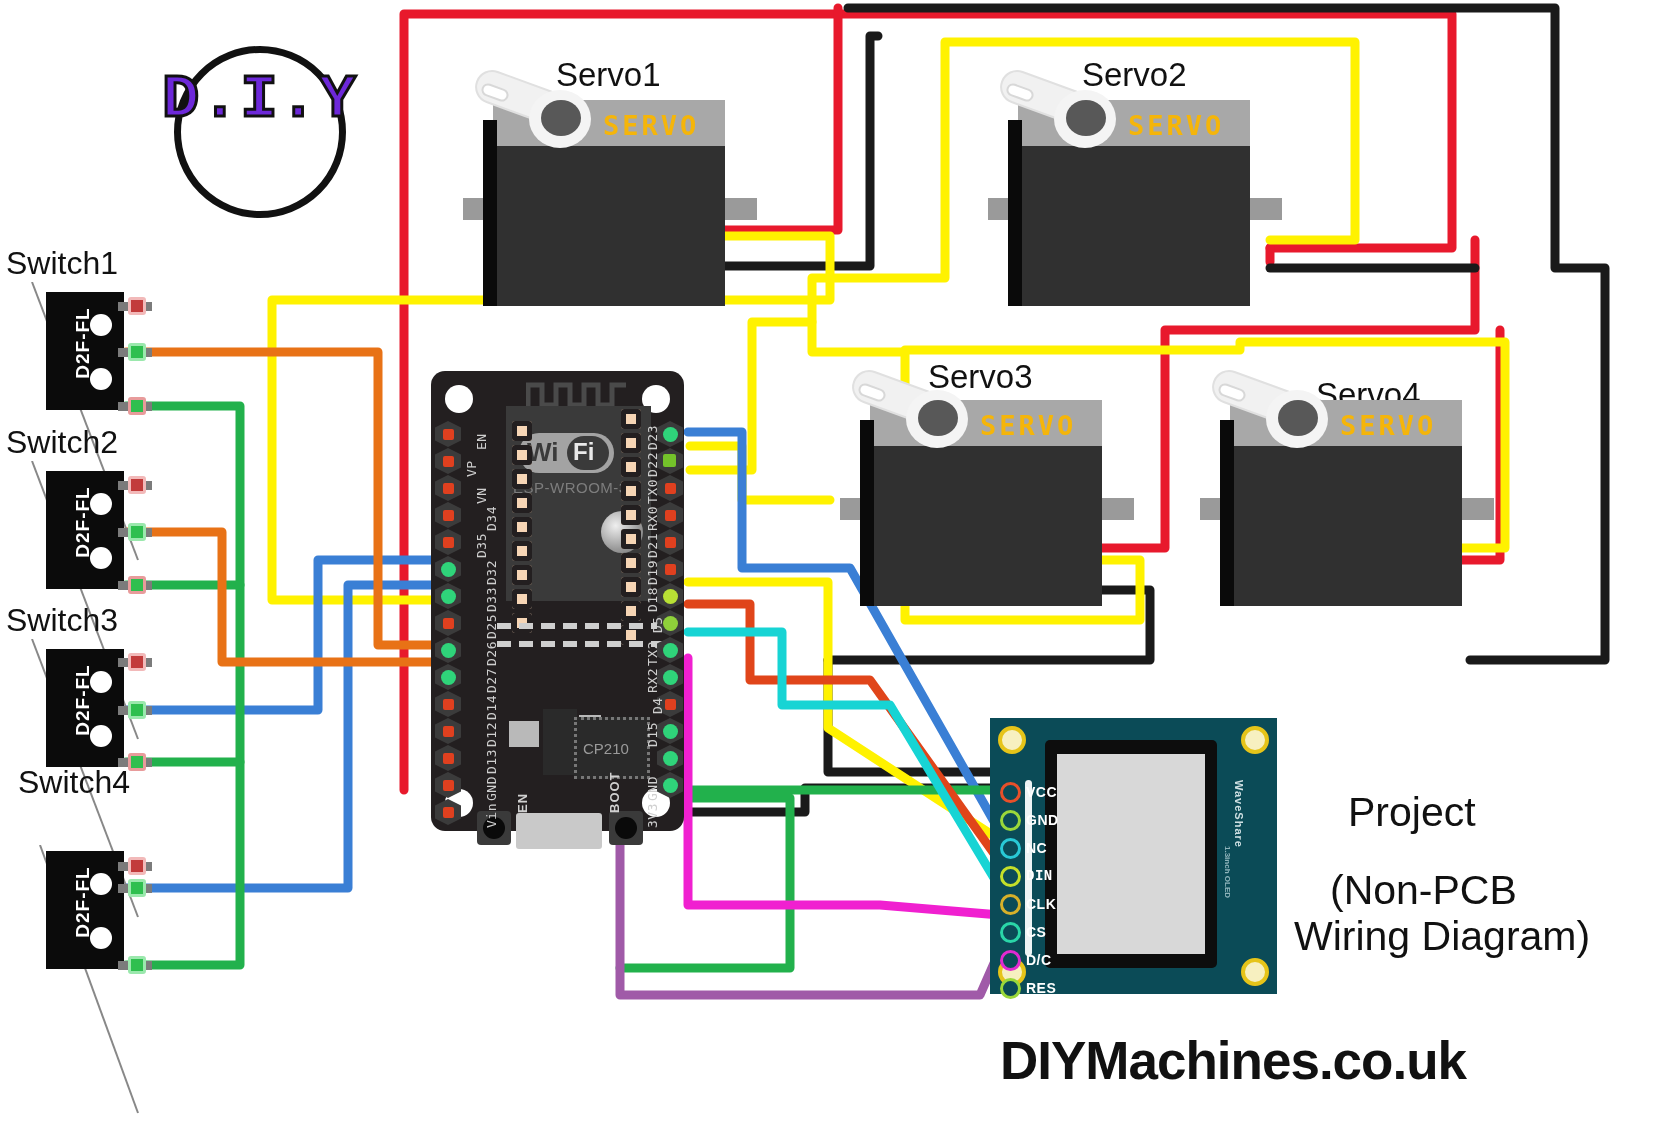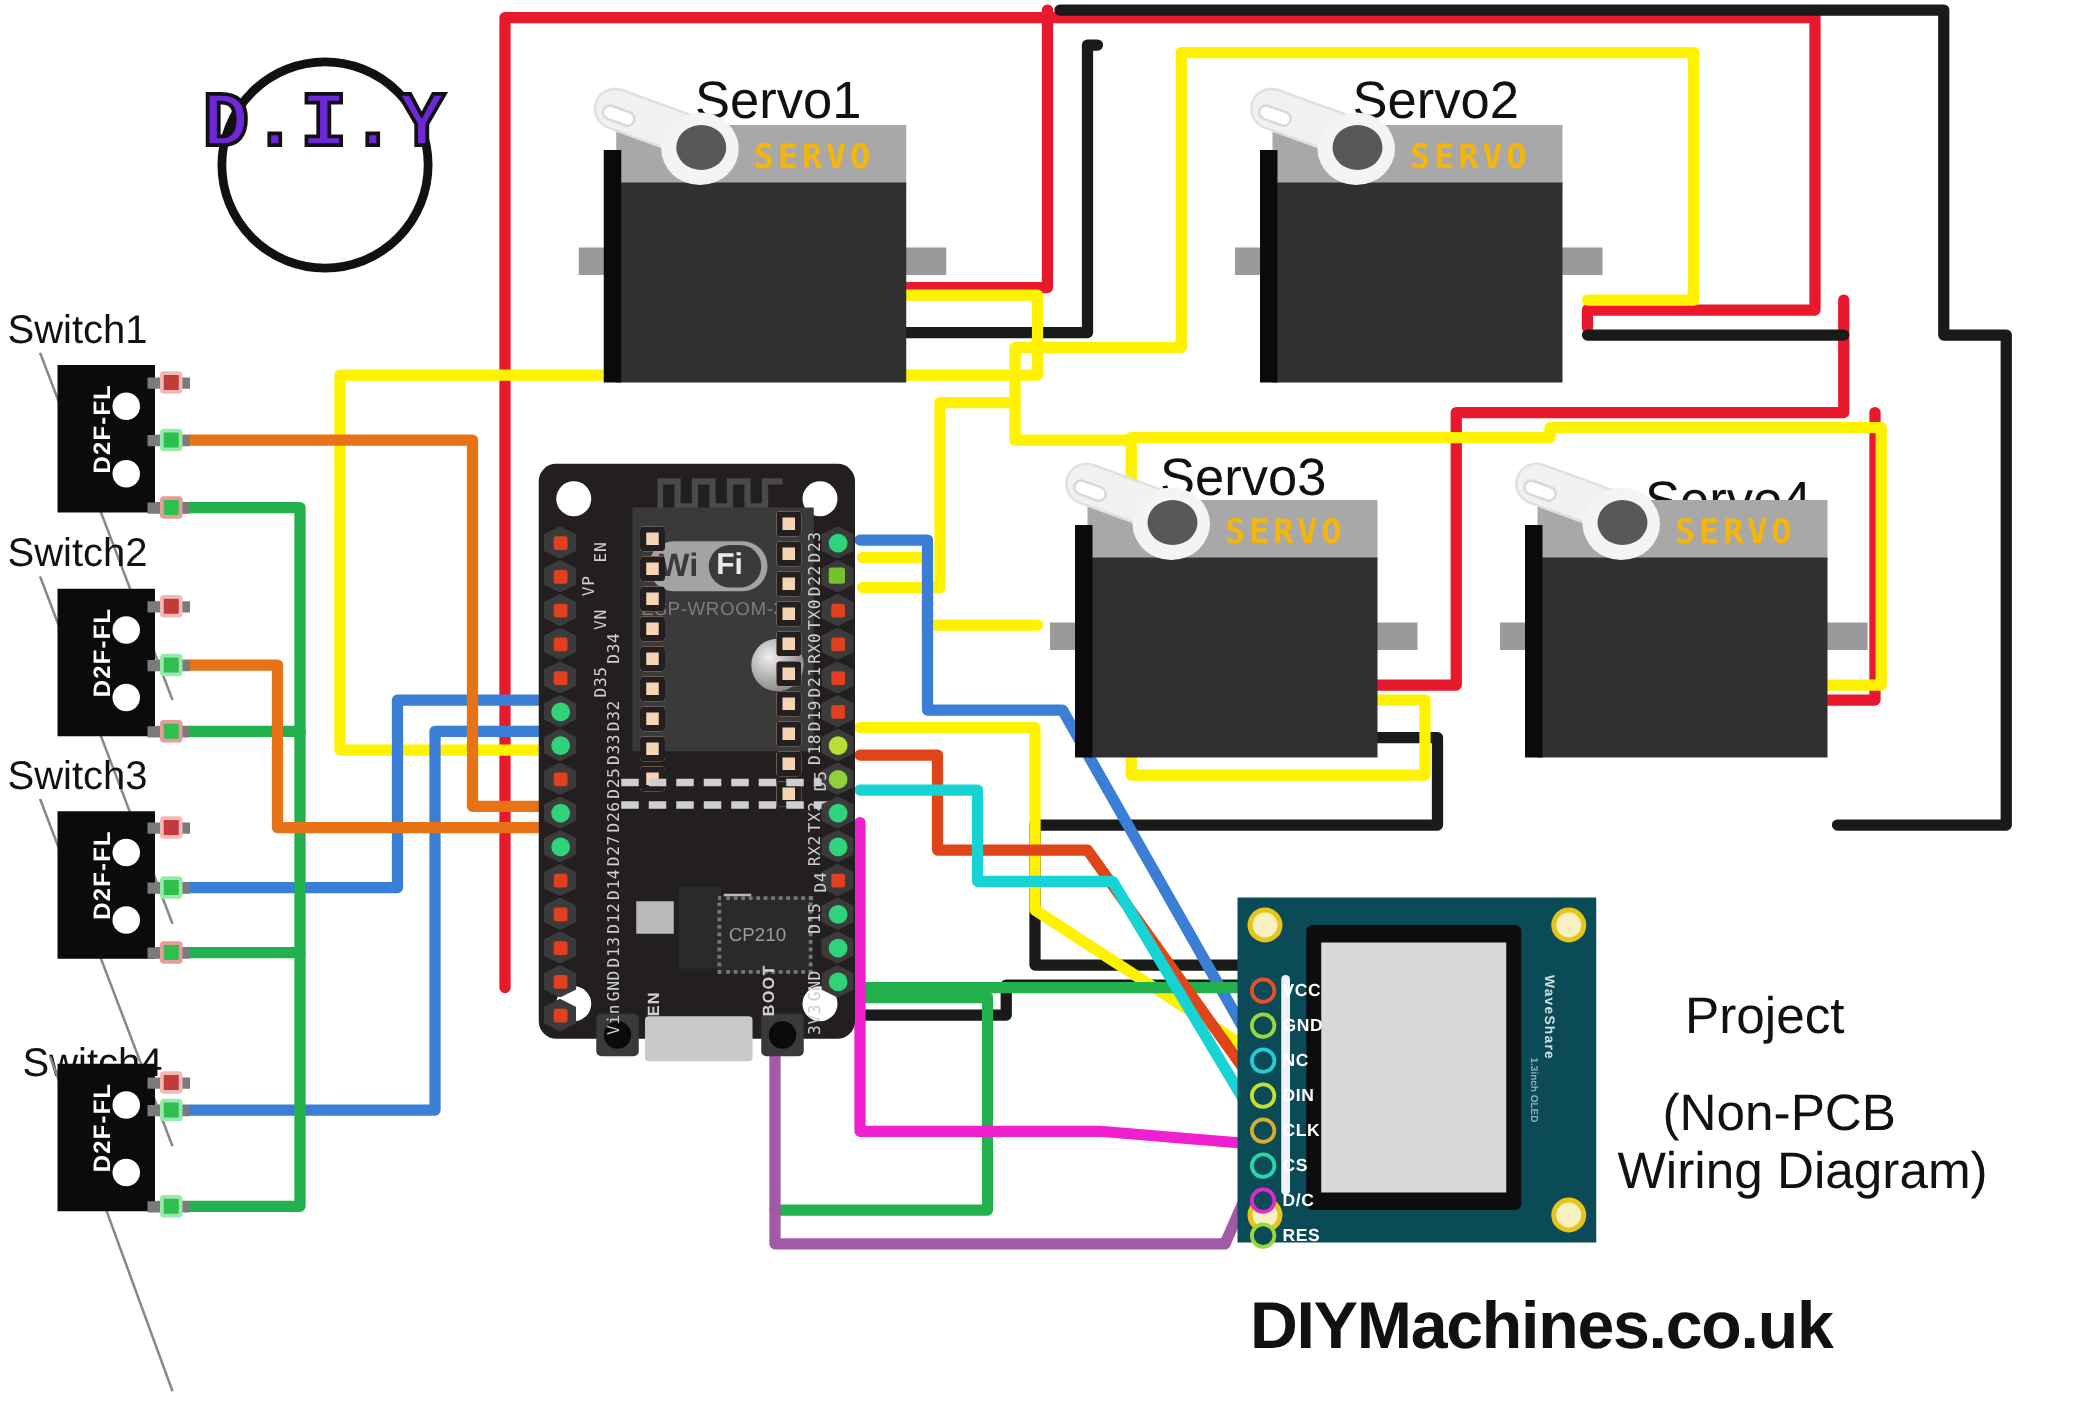--- a/index.html
+++ b/index.html
@@ -42,21 +42,21 @@
   .servo .horn{position:absolute;left:10px;top:-22px;width:118px;height:54px;}
   .servo .horn .arm{position:absolute;left:0;top:4px;width:104px;height:34px;background:#f1f1f1;
     border-radius:18px;transform:rotate(20deg);border:2px solid #e0e0e0;box-sizing:border-box;}
   .servo .horn .hubring{position:absolute;left:56px;top:12px;width:62px;height:58px;border-radius:50%;
     background:#f4f4f4;}
   .servo .horn .hub{position:absolute;left:68px;top:22px;width:40px;height:36px;border-radius:50%;background:#585858;}
   .servo .horn .tiphole{position:absolute;left:8px;top:8px;width:28px;height:13px;border-radius:8px;
     background:#fff;border:2px solid #d8d8d8;box-sizing:border-box;transform:rotate(20deg);}
   .servo .brand{position:absolute;left:140px;top:10px;font-size:27px;font-weight:bold;color:#f5b50a;
     letter-spacing:3px;font-family:"DejaVu Sans Mono",monospace;}
-  .servo-name{position:absolute;font-size:42px;color:#111;white-space:nowrap;}
+  .servo-name{position:absolute;font-size:33px;color:#111;white-space:nowrap;}
 
   
   #esp{position:absolute;left:431px;top:371px;width:253px;height:460px;}
   #esp .pcb{position:absolute;left:0;top:0;width:253px;height:460px;background:#231f20;border-radius:14px;}
   #esp .mount{position:absolute;width:28px;height:28px;border-radius:50%;background:#fff;}
   #esp .shield{position:absolute;left:75px;top:35px;width:145px;height:195px;background:#3a3a3a;}
   #esp .ant{position:absolute;left:95px;top:8px;width:105px;height:34px;}
   #esp .wifi{position:absolute;left:88px;top:62px;width:95px;height:40px;border-radius:20px;background:#a3a3a3;}
   #esp .wifi b{position:absolute;left:8px;top:4px;font-size:26px;color:#3a3a3a;font-weight:bold;}
   #esp .wifi .pill{position:absolute;left:48px;top:3px;width:42px;height:34px;border-radius:17px;background:#3a3a3a;}
@@ -198,21 +198,21 @@
     <div class="hole h1"></div>
     <div class="hole h2"></div>
   </div>
   <div class="term" style="left:118px;top:658px;"></div>
   <div class="termcap" style="left:128px;top:653px;background:#c23b3b;border:3px solid #f2b9b9;box-sizing:border-box;"></div>
   <div class="term" style="left:118px;top:706px;"></div>
   <div class="termcap" style="left:128px;top:701px;background:#2fbf4f;border:3px solid #9be8ad;box-sizing:border-box;"></div>
   <div class="term" style="left:118px;top:758px;"></div>
   <div class="termcap" style="left:128px;top:753px;background:#2fbf4f;border:3px solid #e89b9b;box-sizing:border-box;"></div>
 
-  <div class="switch-label" style="left:18px;top:832px;">Switch4</div>
+  <div class="switch-label" style="left:18px;top:764px;">Switch4</div>
   <svg style="position:absolute;left:32px;top:845px;" width="130" height="280">
       <path d="M8 0 L106 268" stroke="#888" stroke-width="2" fill="none"></path>
     </svg>
   <div class="switch-body" style="left:46px;top:851px;">
     <div class="name">D2F-FL</div>
     <div class="hole h1"></div>
     <div class="hole h2"></div>
   </div>
   <div class="term" style="left:118px;top:862px;"></div>
   <div class="termcap" style="left:128px;top:857px;background:#c23b3b;border:3px solid #f2b9b9;box-sizing:border-box;"></div>
@@ -507,21 +507,21 @@
     <div class="oledpin" style="left:1000px;top:782px;border:3px solid #e8502a;"></div>
     <div class="oledlabel" style="left:1026px;top:784px;">VCC</div>
 
     <div class="oledpin" style="left:1000px;top:810px;border:3px solid #9ad83a;"></div>
     <div class="oledlabel" style="left:1026px;top:812px;">GND</div>
 
     <div class="oledpin" style="left:1000px;top:838px;border:3px solid #29c9d6;"></div>
     <div class="oledlabel" style="left:1026px;top:840px;">NC</div>
 
     <div class="oledpin" style="left:1000px;top:866px;border:3px solid #c4e02a;"></div>
-    <div class="oledlabel" style="left:1026px;top:868px;">DIN</div>
+    <div class="oledlabel" style="left:1026px;top:868px;font-family:Liberation Mono, monospace;">DIN</div>
 
     <div class="oledpin" style="left:1000px;top:894px;border:3px solid #d6b02a;"></div>
     <div class="oledlabel" style="left:1026px;top:896px;">CLK</div>
 
     <div class="oledpin" style="left:1000px;top:922px;border:3px solid #2ad6a8;"></div>
     <div class="oledlabel" style="left:1026px;top:924px;">CS</div>
 
     <div class="oledpin" style="left:1000px;top:950px;border:3px solid #e02ad0;"></div>
     <div class="oledlabel" style="left:1026px;top:952px;">D/C</div>
 

